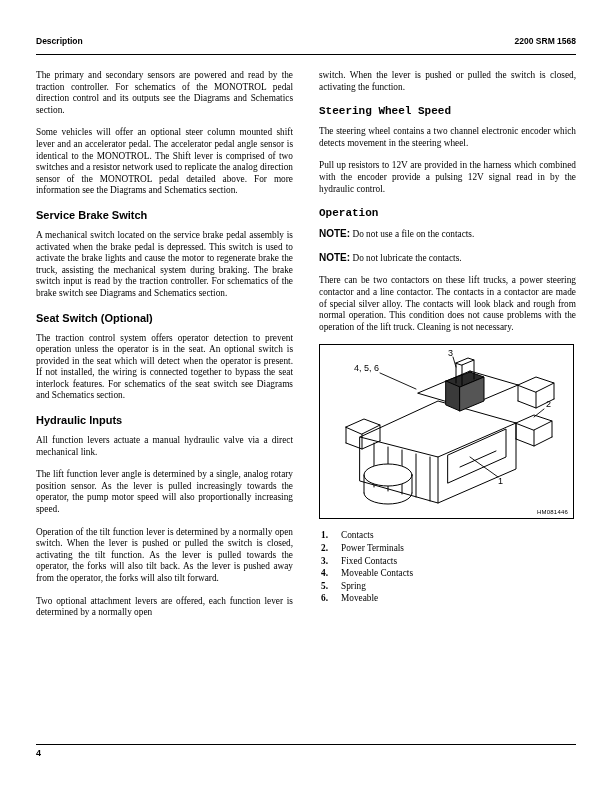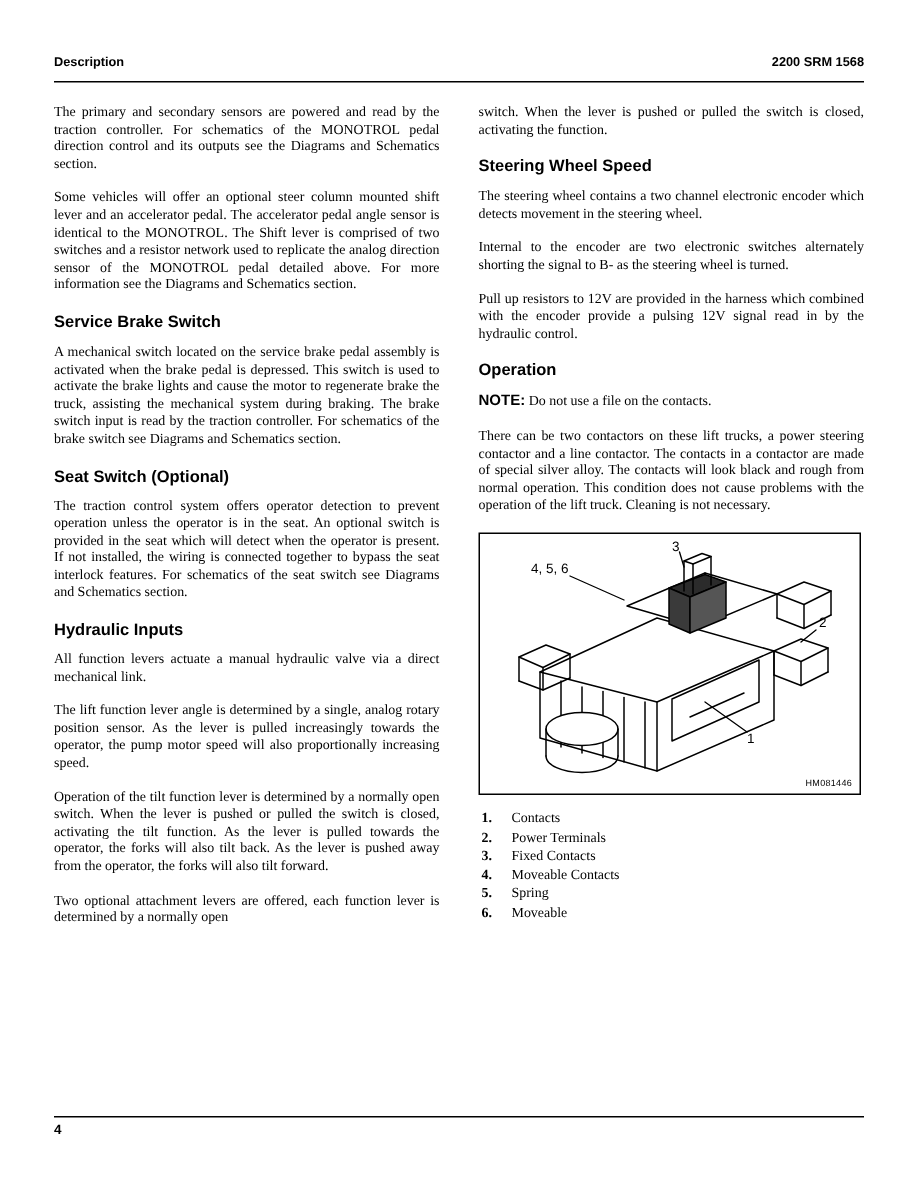--- a/index.html
+++ b/index.html
@@ -67,21 +67,21 @@
     text-justify: inter-word;
     hyphens: auto;
   }
   h2.section {
     margin: 6px 0 8px 0;
     font-family: "Liberation Sans", sans-serif;
     font-weight: bold;
     font-size: 11px;
     line-height: 14px;
   }
-  h2.section.tight { margin-top: 3px; }
+  h2.section.tight { margin-top: 3px; font-family: Liberation Mono, monospace; }
 
   p.note {
     margin: 0 0 11px 0;
     font-size: 9.3px;
     line-height: 11.6px;
     text-align: left;
   }
   p.note .lbl {
     font-family: "Liberation Sans", sans-serif;
     font-weight: bold;
@@ -172,26 +172,26 @@
     <p class="body">The lift function lever angle is determined by a single, analog rotary position sensor. As the lever is pulled increasingly towards the operator, the pump motor speed will also proportionally increasing speed.</p>
     <p class="body">Operation of the tilt function lever is determined by a normally open switch. When the lever is pushed or pulled the switch is closed, activating the tilt function. As the lever is pulled towards the operator, the forks will also tilt back. As the lever is pushed away from the operator, the forks will also tilt forward.</p>
     <p class="body">Two optional attachment levers are offered, each function lever is determined by a normally open</p>
   </div>
 
   <div class="col col-right">
     <p class="body">switch. When the lever is pushed or pulled the switch is closed, activating the function.</p>
 
     <h2 class="section tight">Steering Wheel Speed</h2>
     <p class="body">The steering wheel contains a two channel electronic encoder which detects movement in the steering wheel.</p>
-    <p class="body">Internal to the encoder are two electronic switches alternately shorting the signal to B- as the steering wheel is turned.</p>
     <p class="body">Pull up resistors to 12V are provided in the harness which combined with the encoder provide a pulsing 12V signal read in by the hydraulic control.</p>
 
     <h2 class="section tight">Operation</h2>
 
     <p class="note"><span class="lbl">NOTE:</span><span> Do not use a file on the contacts.</span></p>
+    <p class="note"><span class="lbl">NOTE:</span><span> Do not lubricate the contacts.</span></p>
 
     <p class="body">There can be two contactors on these lift trucks, a power steering contactor and a line contactor. The contacts in a contactor are made of special silver alloy. The contacts will look black and rough from normal operation. This condition does not cause problems with the operation of the lift truck. Cleaning is not necessary.</p>
 
     <div class="figure">
       <svg class="fig-svg" width="253" height="173" viewBox="0 0 253 173">
         <g fill="none" stroke="#000000" stroke-width="1" stroke-linejoin="round" stroke-linecap="round">
 
           <polygon points="40,92 118,56 196,78 196,124 118,158 40,136" fill="#ffffff"></polygon>
           <polyline points="40,92 118,112 196,78"></polyline>
           <line x1="118" y1="112" x2="118" y2="158"></line>

